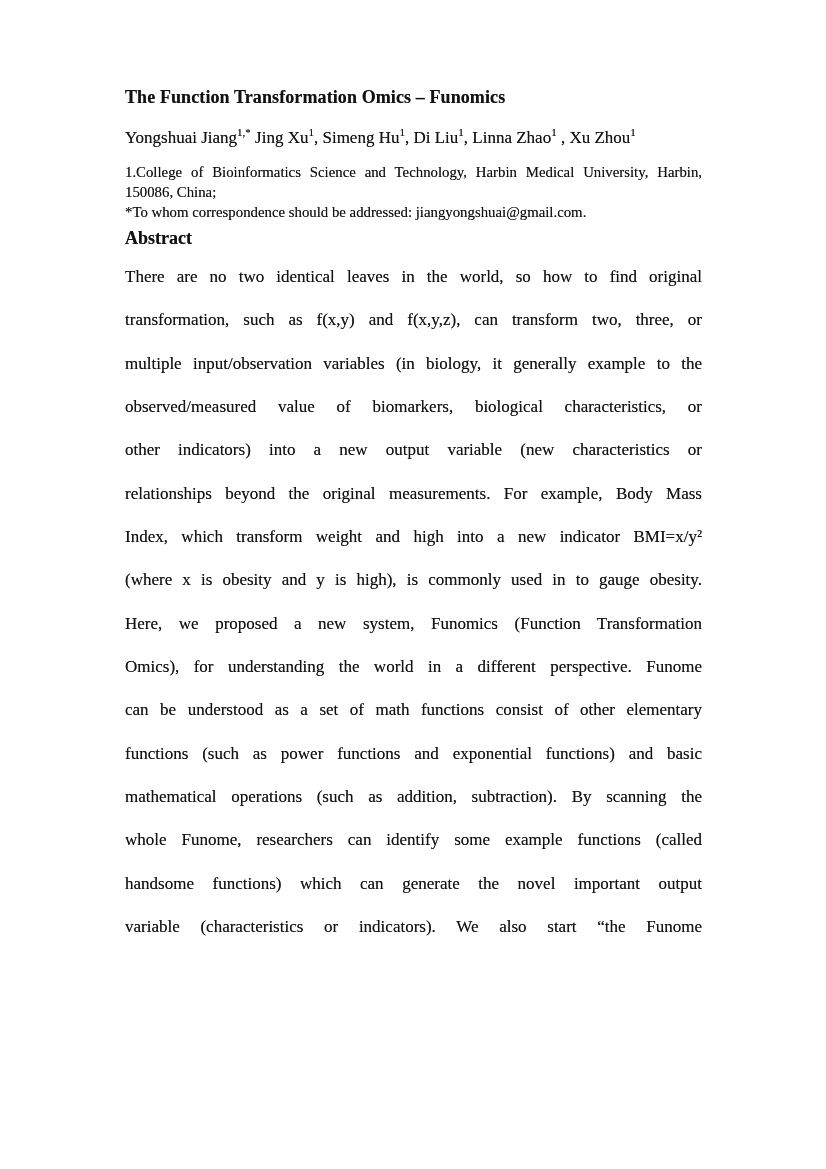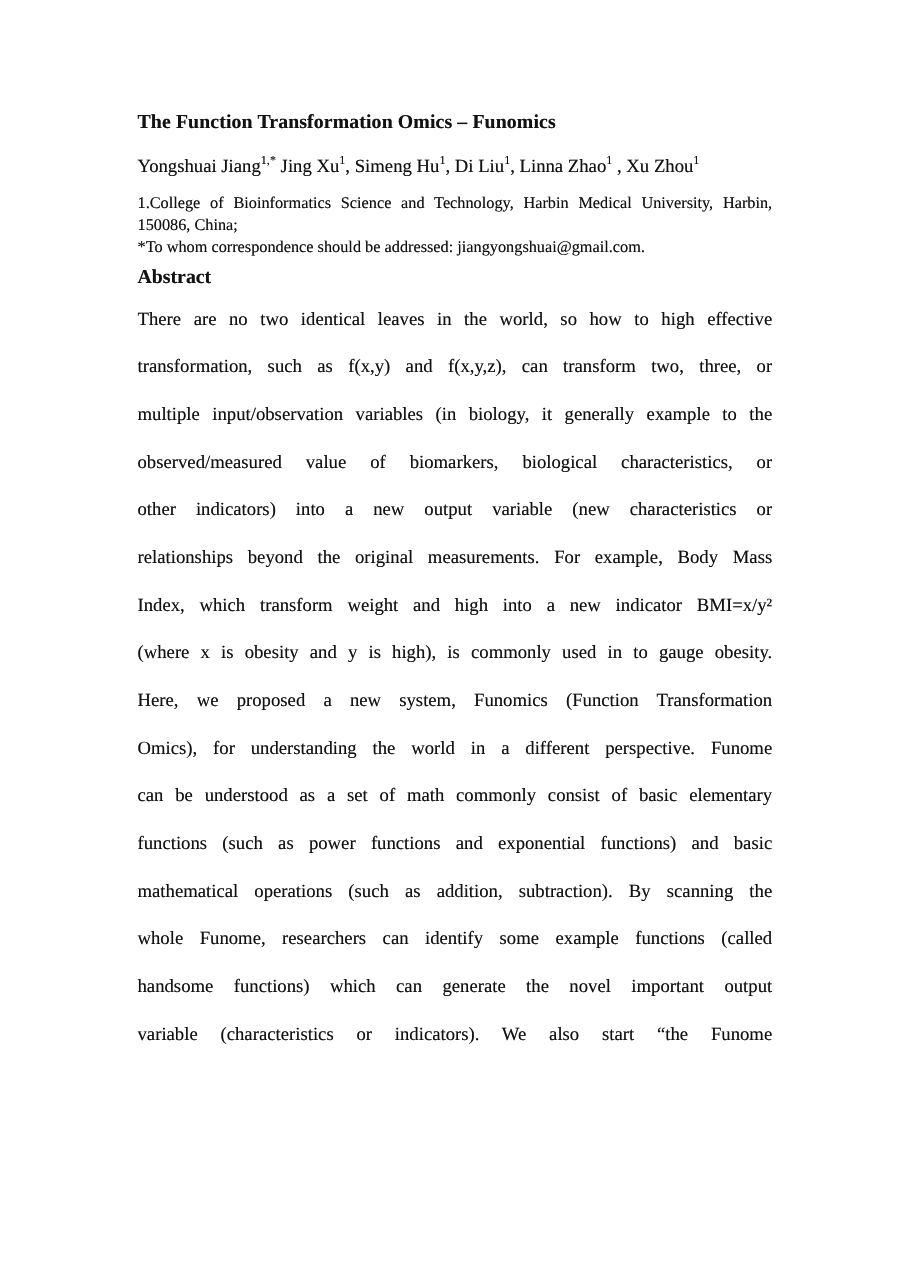--- a/index.html
+++ b/index.html
@@ -10,21 +10,21 @@
     color: #121212;
     position: relative;
     overflow: hidden;
   }
   .page {
     position: absolute; inset: 0;
     background: #ffffff;
   }
   .content {
     position: absolute;
-    left: 125px; top: 99px;
+    left: 125px; top: 86px;
     width: 577px;
     text-shadow: 0 0 0.4px rgba(0,0,0,0.55);
   }
   .title {
     font-size: 18px; font-weight: bold;
     line-height: 22px;
     letter-spacing: 0.1px;
   }
   .authors {
     margin-top: 19px;
@@ -76,31 +76,31 @@
     <div class="affiliation">
         <div class="aff-line">1.College of Bioinformatics Science and Technology, Harbin Medical University, Harbin,</div>
         <div class="aff-line">150086, China;</div>
       </div>
 
     <div class="corr-line">*To whom correspondence should be addressed: jiangyongshuai@gmail.com.</div>
 
     <div class="abstract-heading">Abstract</div>
 
     <div class="abstract-body">
-        <div class="abs-line">There are no two identical leaves in the world, so how to high effective</div>
+        <div class="abs-line">There are no two identical leaves in the world, so how to find original</div>
         <div class="abs-line">transformation, such as f(x,y) and f(x,y,z), can transform two, three, or</div>
         <div class="abs-line">multiple input/observation variables (in biology, it generally example to the</div>
         <div class="abs-line">observed/measured value of biomarkers, biological characteristics, or</div>
         <div class="abs-line">other indicators) into a new output variable (new characteristics or</div>
         <div class="abs-line">relationships beyond the original measurements. For example, Body Mass</div>
         <div class="abs-line">Index, which transform weight and high into a new indicator BMI=x/y²</div>
         <div class="abs-line">(where x is obesity and y is high), is commonly used in to gauge obesity.</div>
         <div class="abs-line">Here, we proposed a new system, Funomics (Function Transformation</div>
         <div class="abs-line">Omics), for understanding the world in a different perspective. Funome</div>
-        <div class="abs-line">can be understood as a set of math commonly consist of basic elementary</div>
+        <div class="abs-line">can be understood as a set of math functions consist of other elementary</div>
         <div class="abs-line">functions (such as power functions and exponential functions) and basic</div>
         <div class="abs-line">mathematical operations (such as addition, subtraction). By scanning the</div>
         <div class="abs-line">whole Funome, researchers can identify some example functions (called</div>
         <div class="abs-line">handsome functions) which can generate the novel important output</div>
         <div class="abs-line">variable (characteristics or indicators). We also start “the Funome</div>
       </div>
 
   </div>
 </div>
 

